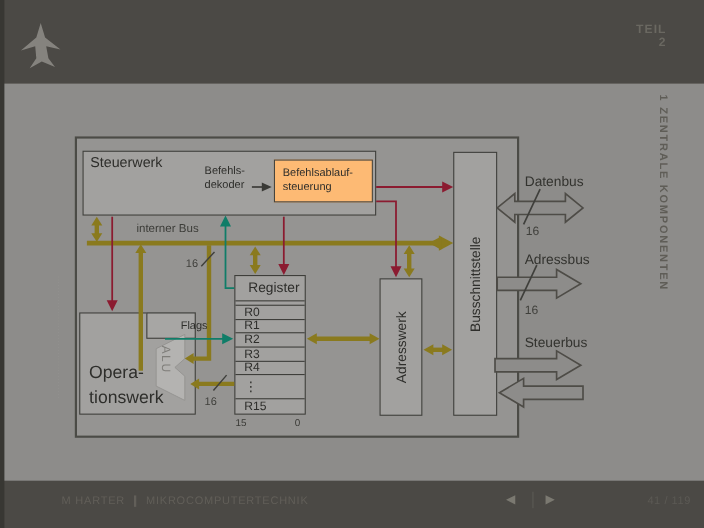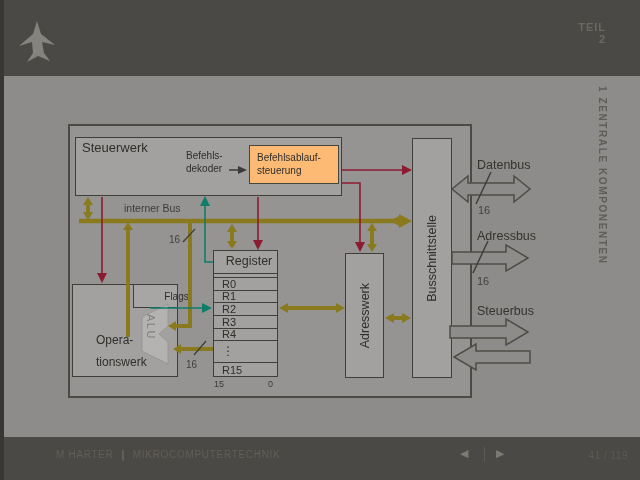--- a/index.html
+++ b/index.html
@@ -32,21 +32,21 @@
   .steuerwerk{left:75px;top:137px;width:267px;height:59px;}
   .steuerwerk .box-title{position:absolute;left:6px;top:2px;font-size:13px;}
   .decoder-text{position:absolute;left:110px;top:11px;font-size:10px;line-height:13px;}
   .sequencer-box{position:absolute;left:173px;top:7px;width:90px;height:39px;background:#fdba74;border:1.2px solid #454540;box-sizing:border-box;font-size:10px;line-height:13px;padding:5px 0 0 7px;}
   .register{left:213px;top:250px;width:65px;height:127px;display:flex;flex-direction:column;text-align:center;}
   .register-title{height:22px;font-size:12.5px;padding:3px 0 0 7px;box-sizing:border-box;}
   .reg-row{border-top:1.2px solid #3e3e3a;font-size:11px;padding-left:8px;box-sizing:border-box;display:flex;align-items:center;}
   .reg-sep{height:3px;border-top:1.2px solid #3e3e3a;}
   .bit-label{font-size:9px;color:#3a3a36;}
   .operationswerk{left:72px;top:284px;width:106px;height:93px;}
-  .op-label{position:absolute;left:8px;top:44px;font-size:12px;line-height:22px;margin-left:15px;}
+  .op-label{position:absolute;left:8px;top:44px;font-size:16px;line-height:22px;}
   .flags-box{left:133px;top:284px;width:45px;height:24px;background:#a7a6a4;border:1.2px solid #3e3e3a;box-sizing:border-box;font-size:10px;display:flex;align-items:center;justify-content:center;color:#2e2e2b;padding-left:42px;}
   .vbox{display:flex;align-items:center;justify-content:center;}
   .vbox span{writing-mode:vertical-rl;transform:rotate(180deg);font-size:12.5px;color:#2e2e2b;}
   .adresswerk{left:345px;top:253px;width:39px;height:125px;}
   .busschnittstelle{left:412px;top:138px;width:40px;height:240px;}
   .bus-label{font-size:12.5px;color:#33332f;}
   .ib-label{left:124px;top:202px;font-size:10.5px;color:#3c3c38;}
   .overlay-svg{left:0;top:0;width:640px;height:480px;pointer-events:none;}
   
   .footer-text{left:56px;top:449px;font-size:10px;letter-spacing:.7px;color:#625f59;}

